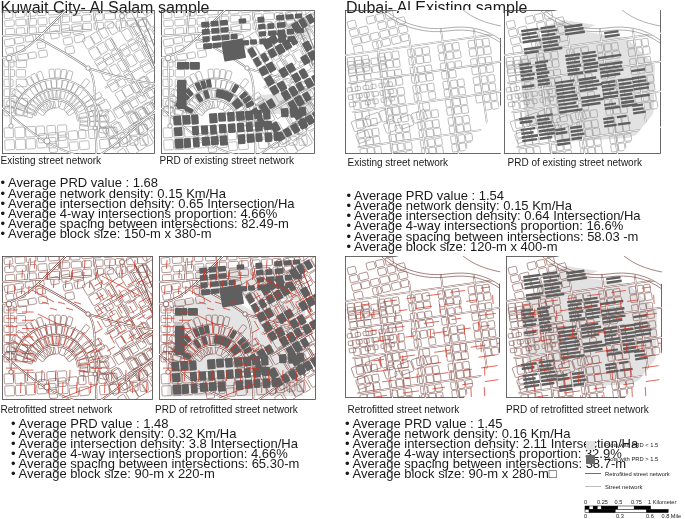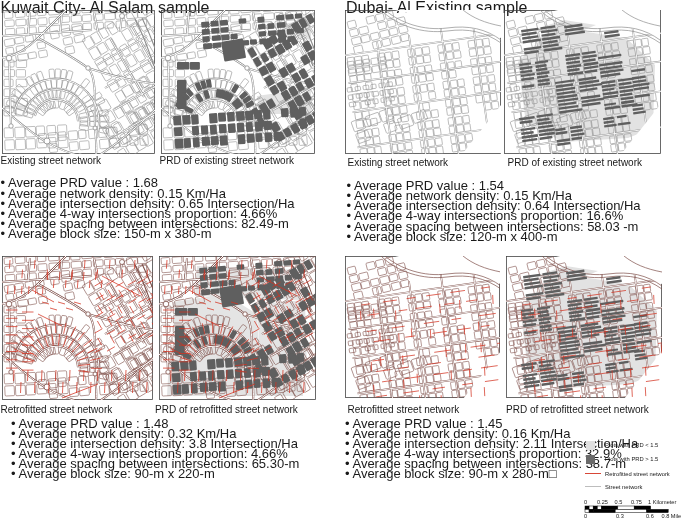--- a/index.html
+++ b/index.html
@@ -1428,21 +1428,21 @@
 <div class="lab" style="left:0.5px;top:155.2px">Existing street network</div>
 
 <div class="lab" style="left:159.5px;top:155.2px">PRD of existing street network</div>
 
 <div class="lab" style="left:347.5px;top:156.7px">Existing street network</div>
 
 <div class="lab" style="left:507.5px;top:156.7px">PRD of existing street network</div>
 
 <div class="bl" style="left:0.5px;top:178.4px">• Average PRD value : 1.68<br>• Average network density: 0.15 Km/Ha<br>• Average intersection density: 0.65 Intersection/Ha<br>• Average 4-way intersections proportion: 4.66%<br>• Average spacing between intersections: 82.49-m<br>• Average block size: 150-m x 380-m</div>
 
-<div class="bl" style="left:346.5px;top:181px">• Average PRD value : 1.54<br>• Average network density: 0.15 Km/Ha<br>• Average intersection density: 0.64 Intersection/Ha<br>• Average 4-way intersections proportion: 16.6%<br>• Average spacing between intersections: 58.03 -m<br>• Average block size: 120-m x 400-m</div>
+<div class="bl" style="left:346.5px;top:191px">• Average PRD value : 1.54<br>• Average network density: 0.15 Km/Ha<br>• Average intersection density: 0.64 Intersection/Ha<br>• Average 4-way intersections proportion: 16.6%<br>• Average spacing between intersections: 58.03 -m<br>• Average block size: 120-m x 400-m</div>
 
 <svg style="position:absolute;left:2px;top:256px" width="151" height="144" viewBox="0 0 151 144">
     <rect x="0.4" y="0.4" width="150.2" height="143.2" fill="none" stroke="#444" stroke-width="0.8"></rect>
     <use href="#kbase" style="color:#7d4e48"></use>
     <use href="#kred"></use>
   </svg>
 
 <svg style="position:absolute;left:159px;top:256px" width="157" height="144" viewBox="0 0 157 144">
     <rect x="0.4" y="0.4" width="156.2" height="143.2" fill="none" stroke="#444" stroke-width="0.8"></rect>
     <use href="#klight6"></use>

